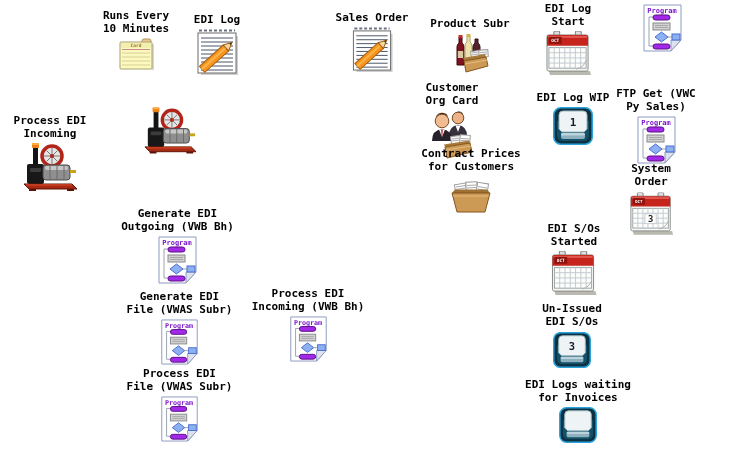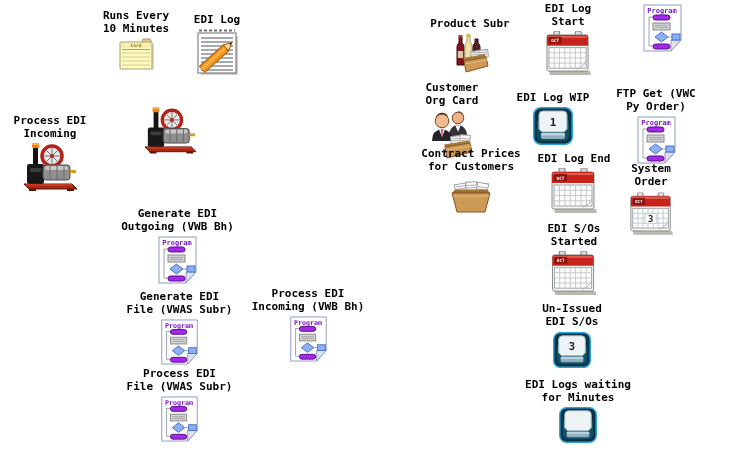--- a/index.html
+++ b/index.html
@@ -143,20 +143,26 @@
     </svg>
   </div>
 
   <div class="node" style="left:177px;top:13px;width:80px">
     <div class="label">EDI Log</div>
     <svg class="icon" width="45" height="47" viewBox="0 0 45 47">
         <use href="#sym-notepad"></use>
       </svg>
   </div>
 
+  <div class="node" style="left:322px;top:11px;width:100px">
+    <div class="label">Sales Order</div>
+    <svg class="icon" width="45" height="46" viewBox="0 0 45 47">
+        <use href="#sym-notepad"></use>
+      </svg>
+  </div>
 
   <div class="node" style="left:415px;top:17px;width:110px">
     <div class="label">Product Subr</div>
     <svg class="icon" width="37" height="41" viewBox="0 0 37 41">
       <path d="M5 32 V14 q0 -3 2 -4 V4 h3 V10 q2 1 2 4 V32 z" fill="#7d1320" stroke="#45060e"></path>
       <rect x="6.5" y="2" width="4" height="3" fill="#c03028"></rect>
       <rect x="5.8" y="18" width="5.4" height="7" fill="#d8c9a0"></rect>
       <path d="M13 30 V13 q0 -3 2 -4 V3 h3 V9 q2 1 2 4 V30 z" fill="#eee2ae" stroke="#b0a060"></path>
       <rect x="14.5" y="1" width="4" height="3" fill="#d8b24a"></rect>
       <path d="M21 28 V14 q0 -3 2 -4 V6 h3 V10 q2 1 2 4 V28 z" fill="#55202a" stroke="#30101a"></path>
@@ -226,31 +232,31 @@
           <line x1="22" y1="31" x2="30" y2="30"></line>
         <line x1="31" y1="28.5" x2="39" y2="29"></line>
           <line x1="31" y1="30.5" x2="39" y2="31"></line>
       </g>
       <polygon points="15,37 40,33 39,30.5 14,34.5" fill="#a8793a"></polygon>
       <polygon points="15,37 40,33 42,42 17,48" fill="#cd9a55" stroke="#85551e"></polygon>
       <line x1="16" y1="40" x2="41" y2="36" stroke="#e2bd82"></line>
     </svg>
   </div>
 
-  <div class="node" style="left:503px;top:91px;width:100px">
+  <div class="node" style="left:523px;top:91px;width:100px">
     <div class="label">EDI Log WIP</div>
     <svg class="icon" width="40" height="38" viewBox="0 0 40 38">
       <use href="#sym-tray"></use>
       <text class="badge-num" x="20" y="19" text-anchor="middle" font-size="11" fill="#1a1a2e">1</text>
     </svg>
   </div>
 
   <div class="node" style="left:601px;top:87px;width:110px">
     <div class="label">FTP Get (VWC
-Py Order)</div>
+Py Sales)</div>
     <svg class="icon" width="41" height="48" viewBox="0 0 41 48">
         <use href="#sym-program"></use>
       </svg>
   </div>
 
   <div class="node" style="left:411px;top:147px;width:120px">
     <div class="label">Contract Prices
 for Customers</div>
     <svg class="icon" width="42" height="38" viewBox="0 0 42 38">
       <g fill="#ffffff" stroke="#999999">
@@ -265,26 +271,20 @@
           <line x1="17" y1="12" x2="26" y2="11.5"></line>
         <line x1="28" y1="10.5" x2="37" y2="12"></line>
           <line x1="28" y1="13" x2="37" y2="14.5"></line>
       </g>
       <polygon points="2,17 40,17 37,13.5 5,13.5" fill="#9c7132"></polygon>
       <polygon points="2,17 40,17 35,36 7,36" fill="#cd9a55" stroke="#85551e"></polygon>
       <line x1="3.5" y1="20" x2="38.5" y2="20" stroke="#e2bd82"></line>
     </svg>
   </div>
 
-  <div class="node" style="left:524px;top:152px;width:100px">
-    <div class="label">EDI Log End</div>
-    <svg class="icon" width="48" height="46" viewBox="0 0 48 46">
-        <use href="#sym-calendar"></use>
-      </svg>
-  </div>
 
   <div class="node" style="left:611px;top:162px;width:80px">
     <div class="label">System
 Order</div>
     <svg class="icon" width="45" height="46" viewBox="0 0 48 46">
       <use href="#sym-calendar"></use>
       <rect x="17" y="22.8" width="12" height="10.5" fill="#ffffff" stroke="#c2cad2"></rect>
       <text class="badge-num" x="23" y="31.8" text-anchor="middle" font-size="9.5" fill="#222222">3</text>
     </svg>
   </div>
@@ -333,19 +333,19 @@
   <div class="node" style="left:112px;top:367px;width:135px">
     <div class="label">Process EDI
 File (VWAS Subr)</div>
     <svg class="icon" width="41" height="46" viewBox="0 0 41 48">
         <use href="#sym-program"></use>
       </svg>
   </div>
 
   <div class="node" style="left:513px;top:378px;width:130px">
     <div class="label">EDI Logs waiting
-for Minutes</div>
+for Invoices</div>
     <svg class="icon" width="38" height="36" viewBox="0 0 40 38">
         <use href="#sym-tray"></use>
       </svg>
   </div>
 
 </div>
 
 </body></html>

